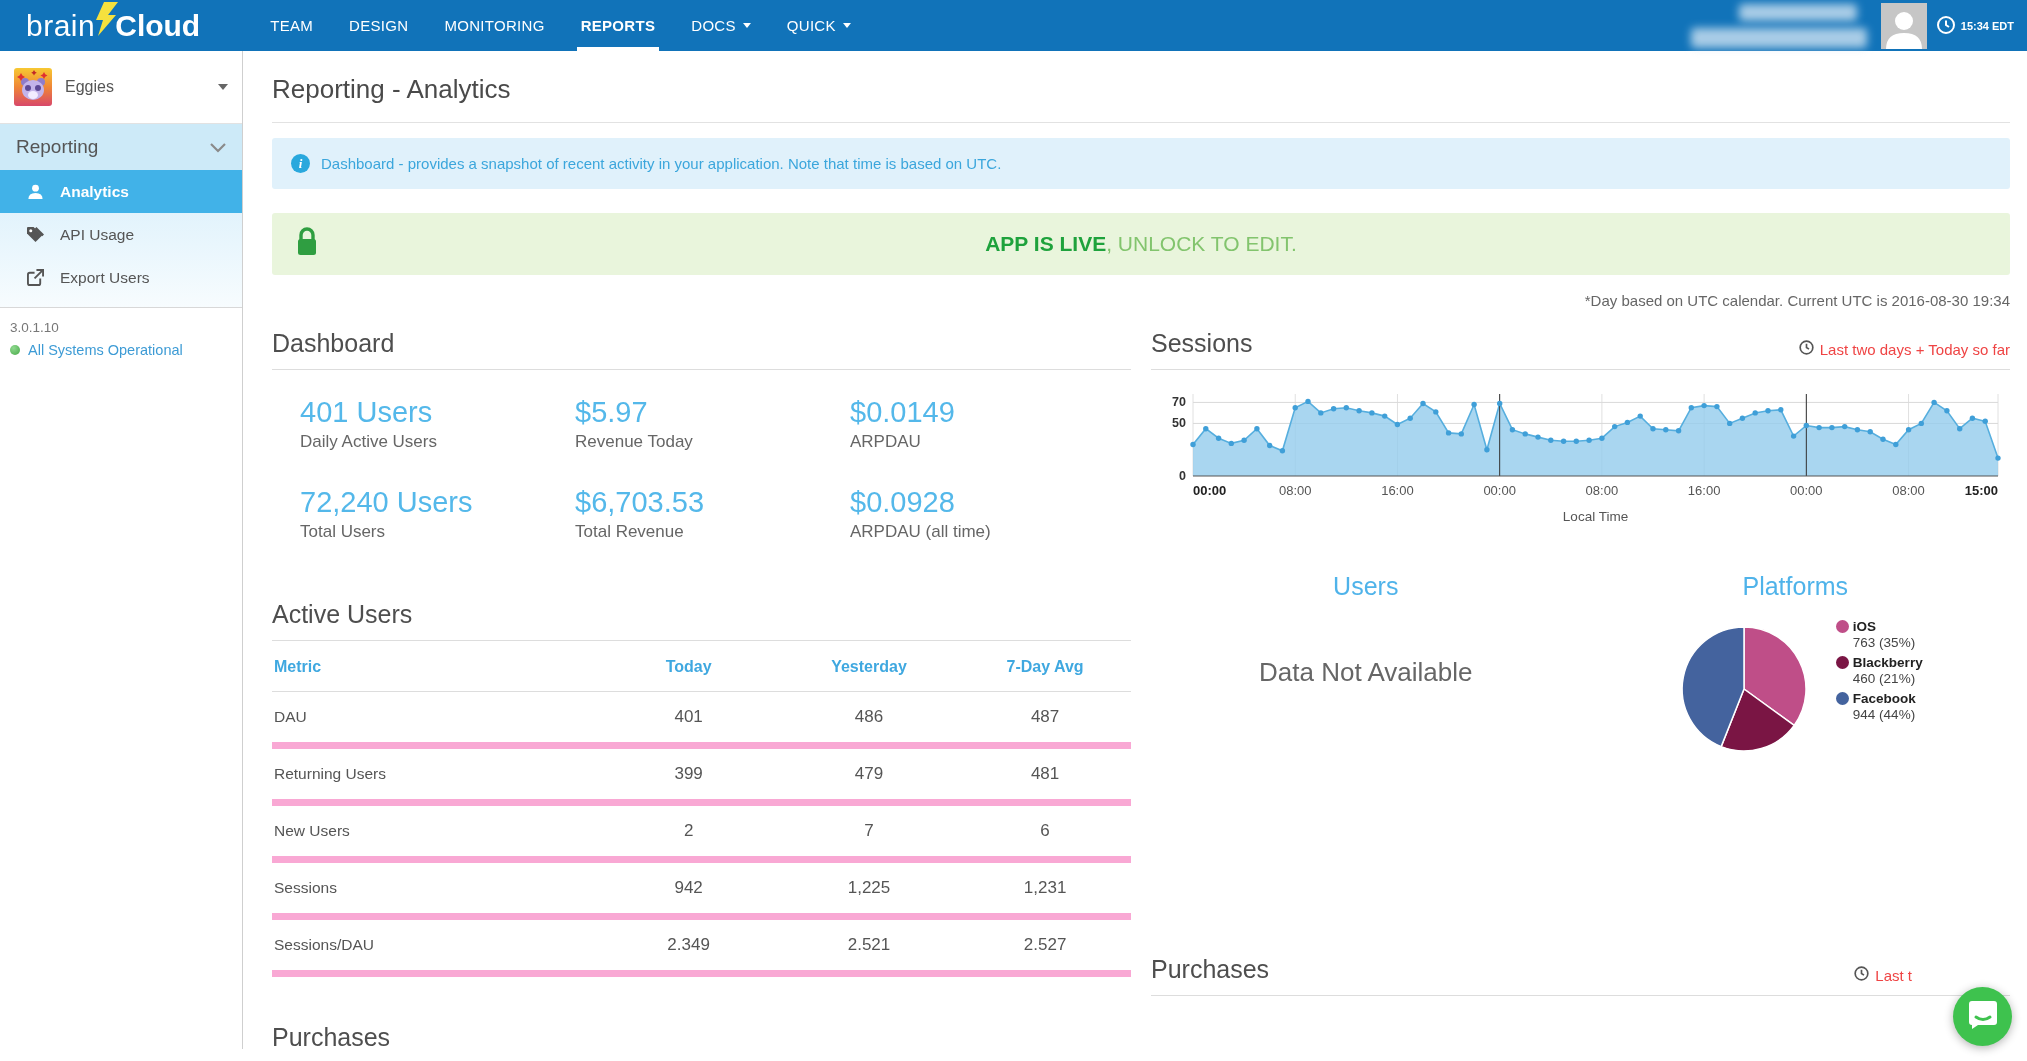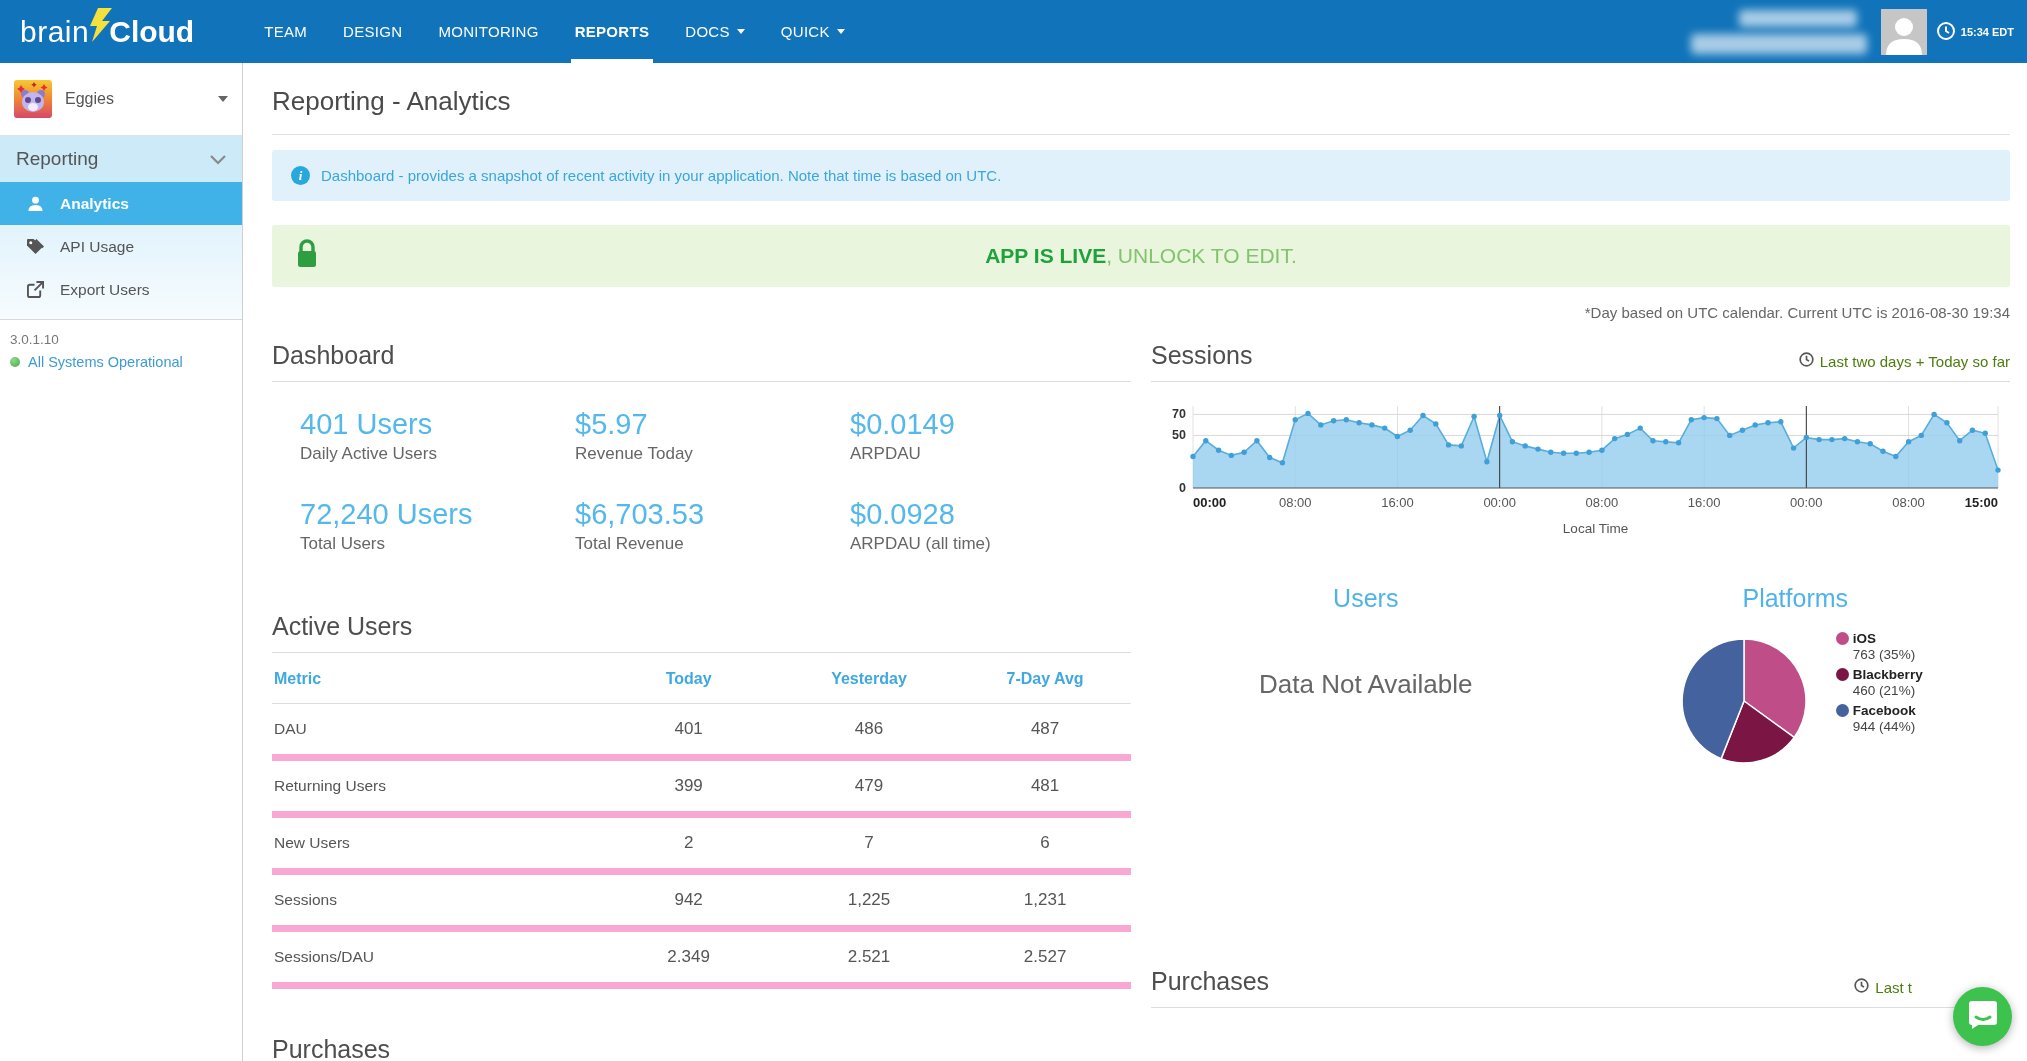--- a/index.html
+++ b/index.html
@@ -1,21 +1,21 @@
 <!DOCTYPE html>
 <html><head>
 <meta charset="utf-8">
 <style>
   * { margin:0; padding:0; box-sizing:border-box; }
   html,body { width:2027px; height:1061px; overflow:hidden;
     font-family:"Liberation Sans", sans-serif; background:#fff; color:#555; }
 
   
-  .navbar { height:63px; background:#1173b9; display:flex; align-items:center;
-    padding-left:20px; position:relative;text-align:right; }
+  .navbar { height:51px; background:#1173b9; display:flex; align-items:center;
+    padding-left:26px; position:relative;text-align:right; }
   .brand { display:flex; align-items:center; color:#fff; font-size:30px; cursor:pointer; }
   .brand-light { font-weight:300; letter-spacing:.5px; }
   .brand-bolt { margin:0 -3px 0 -1px; position:relative; top:-3px; }
   .brand-bold { font-weight:700; }
   .nav-menu { display:flex; height:100%; margin-left:52px; }
   .nav-item { display:flex; align-items:center; padding:0 18px; color:#fff;
     font-size:15px; letter-spacing:.3px; position:relative; cursor:pointer; }
   .nav-item.active { font-weight:700; }
   .nav-item.active::after { content:''; position:absolute; left:14px; right:14px;
     bottom:0; height:4px; background:#fff; }
@@ -74,21 +74,21 @@
   .lock-text { flex:1; text-align:center; font-size:21px; }
   .lock-text .live { color:#1ea23c; font-weight:700; }
   .lock-text .rest { color:#82c46d; }
   .utc-note { text-align:right; color:#666; font-size:15px; margin-top:17px; }
 
   
   .columns { display:grid; grid-template-columns:1fr 1fr; gap:20px; margin-top:20px; }
   h2.sec { font-size:25px; font-weight:300; color:#4e4e4e; }
   .sec-head { display:flex; justify-content:space-between; align-items:flex-end;
     border-bottom:1px solid #ddd; padding-bottom:11px; }
-  .range-note { display:flex; align-items:center; gap:6px; color:#4d7c0f; font-size:15px;
+  .range-note { display:flex; align-items:center; gap:6px; color:#ef4444; font-size:15px;
     white-space:nowrap; }
 
   
   .stats { padding:26px 0 0 28px; display:grid; grid-template-columns:275px 275px auto;
     row-gap:34px; }
   .stat-value { font-size:29px; font-weight:300; color:#54b8ea; cursor:pointer; }
   .stat-label { font-size:17px; color:#666; margin-top:3px; }
 
   
   .au-block { margin-top:58px; }

